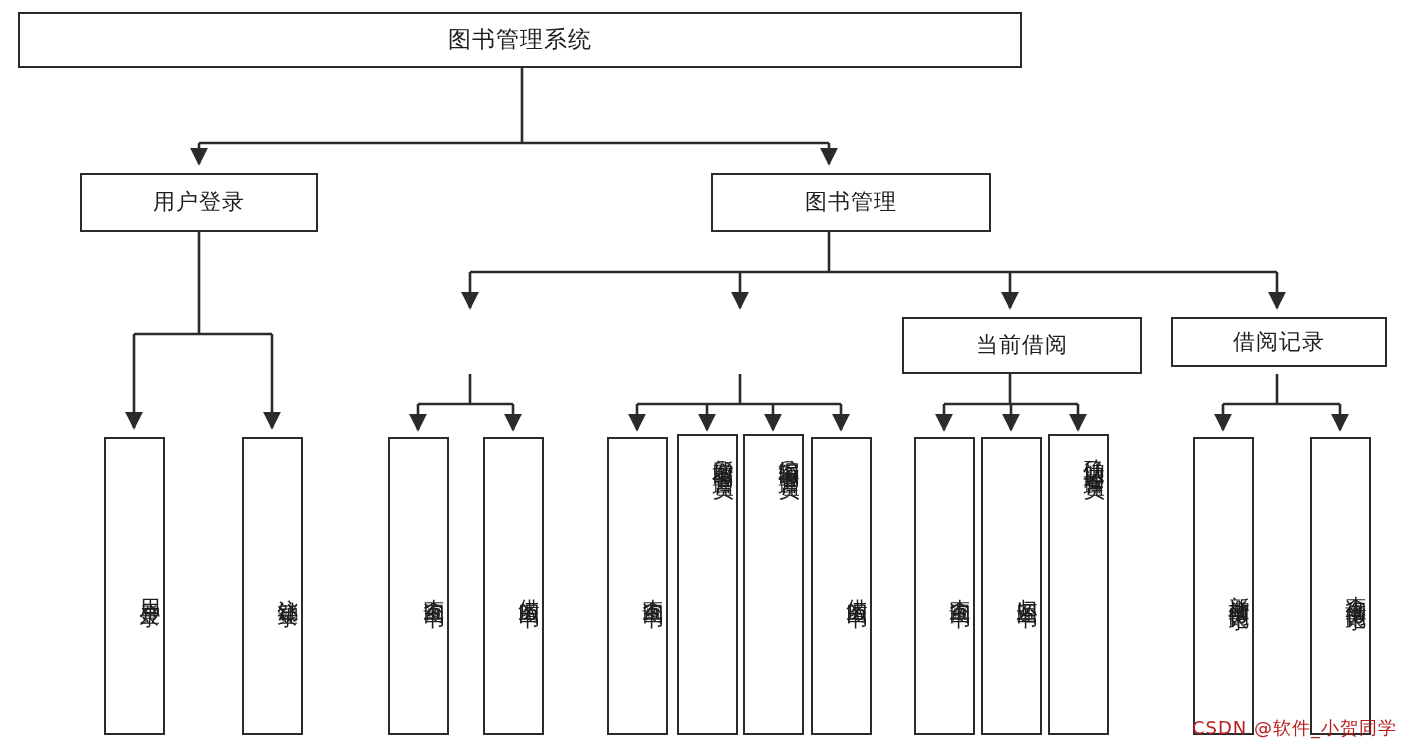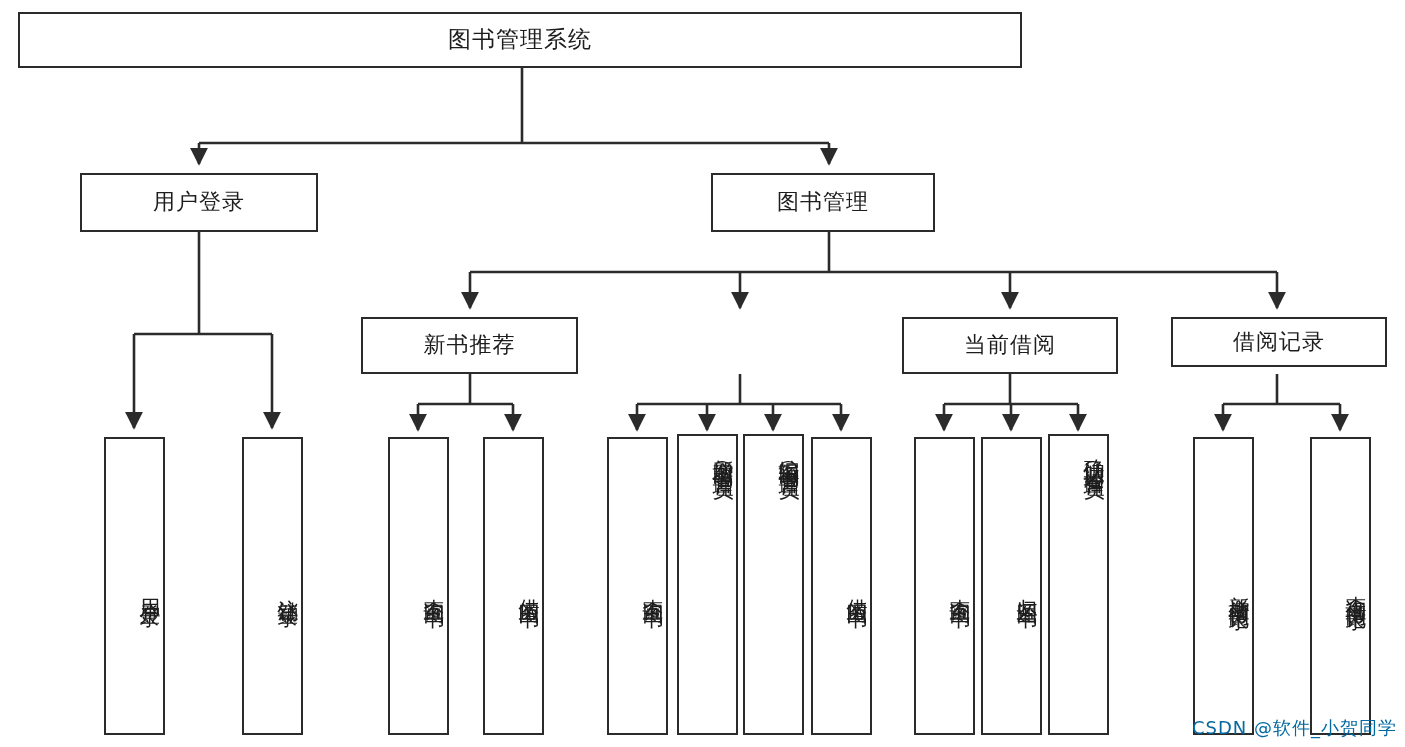--- a/index.html
+++ b/index.html
@@ -58,21 +58,21 @@
   .node.vert.top-align {
     align-items: flex-start;
     justify-content: flex-start;
     padding-top: 6px;
   }
   .node .lbl {
     display: block;
   }
   .watermark {
     position: absolute;
-    color: #0369a1;
+    color: #b91c1c;
     font-size: 18px;
     letter-spacing: 1px;
     white-space: nowrap;
     z-index: 5;
     font-family: "DejaVu Sans", "Liberation Sans", sans-serif;
   }
 </style>
 </head>
 <body>
 
@@ -128,28 +128,25 @@
     </g>
   </svg>
 
   <div class="node horiz root" style="left:18px; top:12px; width:1004px; height:56px;">
     <span class="lbl">图书管理系统</span>
   </div>
 
   <div class="node horiz" style="left:80px; top:173px; width:238px; height:59px;">
     <span class="lbl">用户登录</span>
   </div>
-  <div class="node horiz" style="left:711px; top:173px; width:224px; height:59px;">
+  <div class="node horiz" style="left:711px; top:173px; width:280px; height:59px;">
     <span class="lbl">图书管理</span>
   </div>
 
-  <div class="node horiz" style="left:361px; top:317px; width:217px; height:57px;">
-    <span class="lbl">新书推荐</span>
-  </div>
-  <div class="node horiz" style="left:902px; top:317px; width:216px; height:57px;">
+  <div class="node horiz" style="left:902px; top:317px; width:240px; height:57px;">
     <span class="lbl">当前借阅</span>
   </div>
   <div class="node horiz" style="left:1171px; top:317px; width:216px; height:50px;">
     <span class="lbl">借阅记录</span>
   </div>
 
   <div class="node vert" style="left:104px; top:437px; width:61px; height:298px;">
     <span class="lbl">用户登录</span>
   </div>
   <div class="node vert" style="left:242px; top:437px; width:61px; height:298px;">

